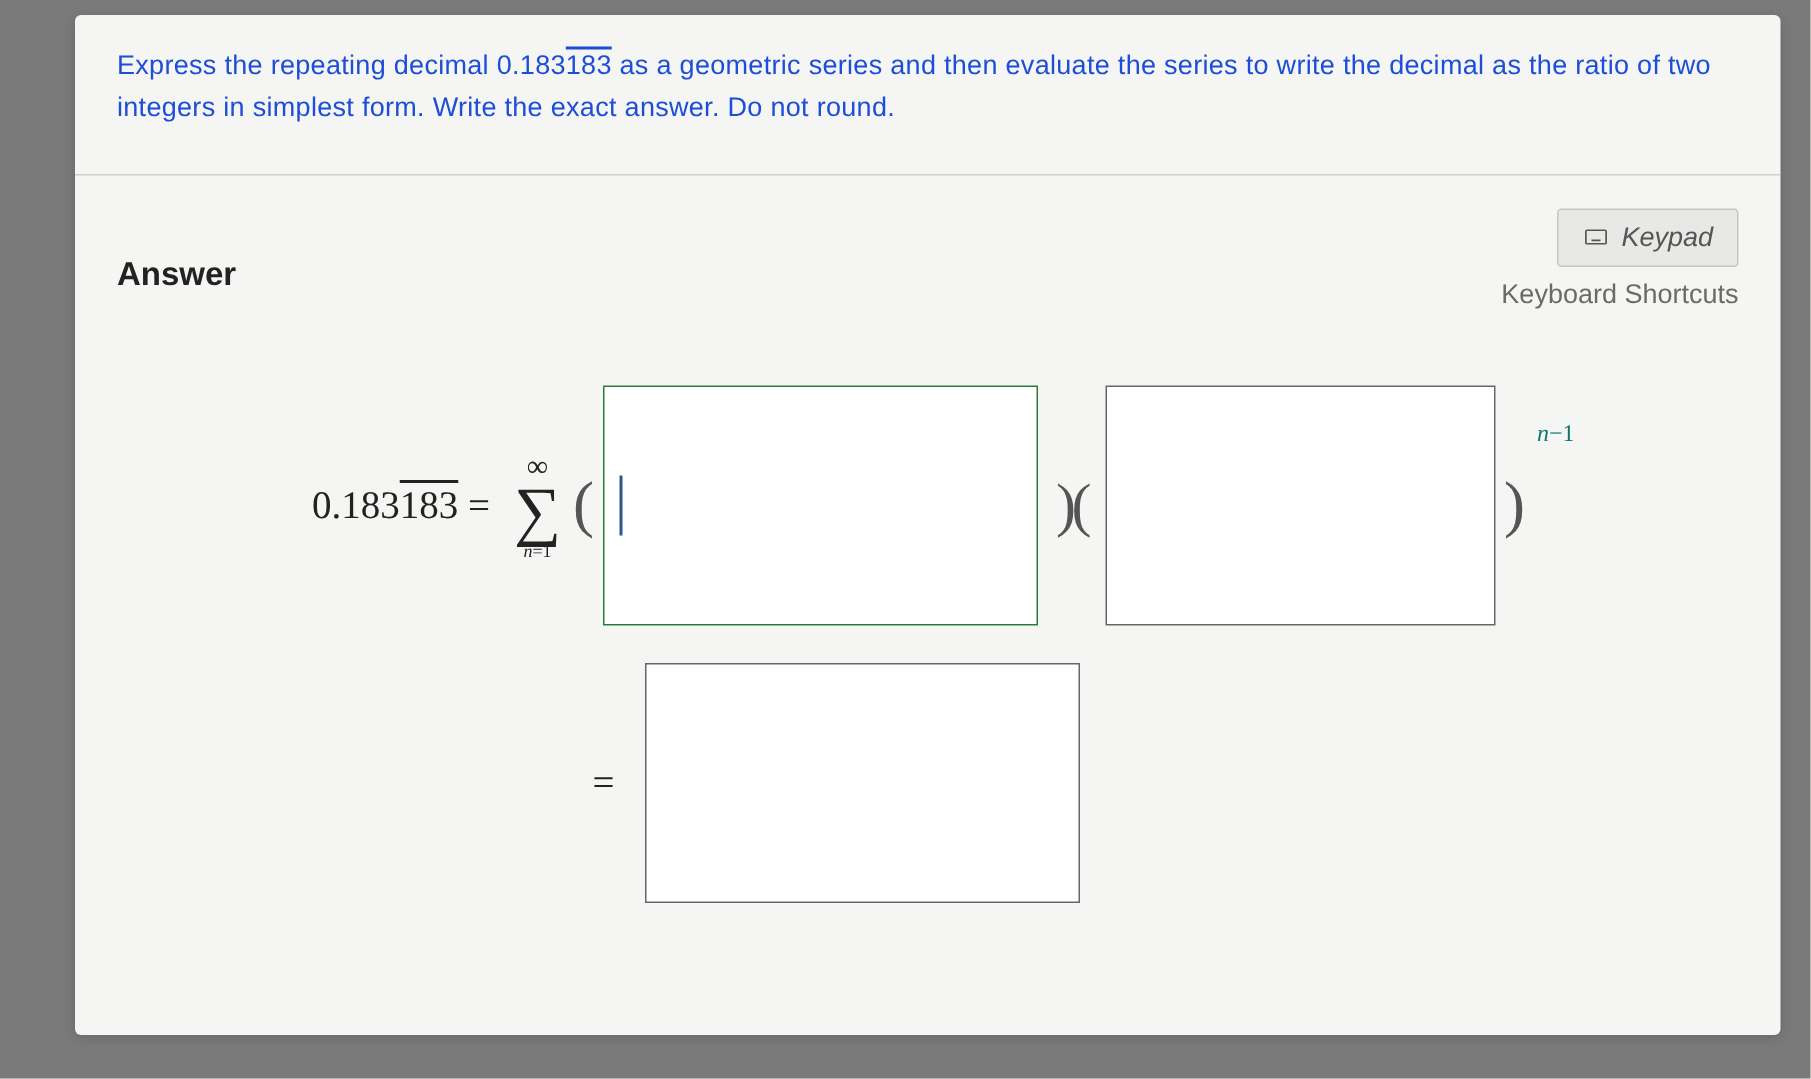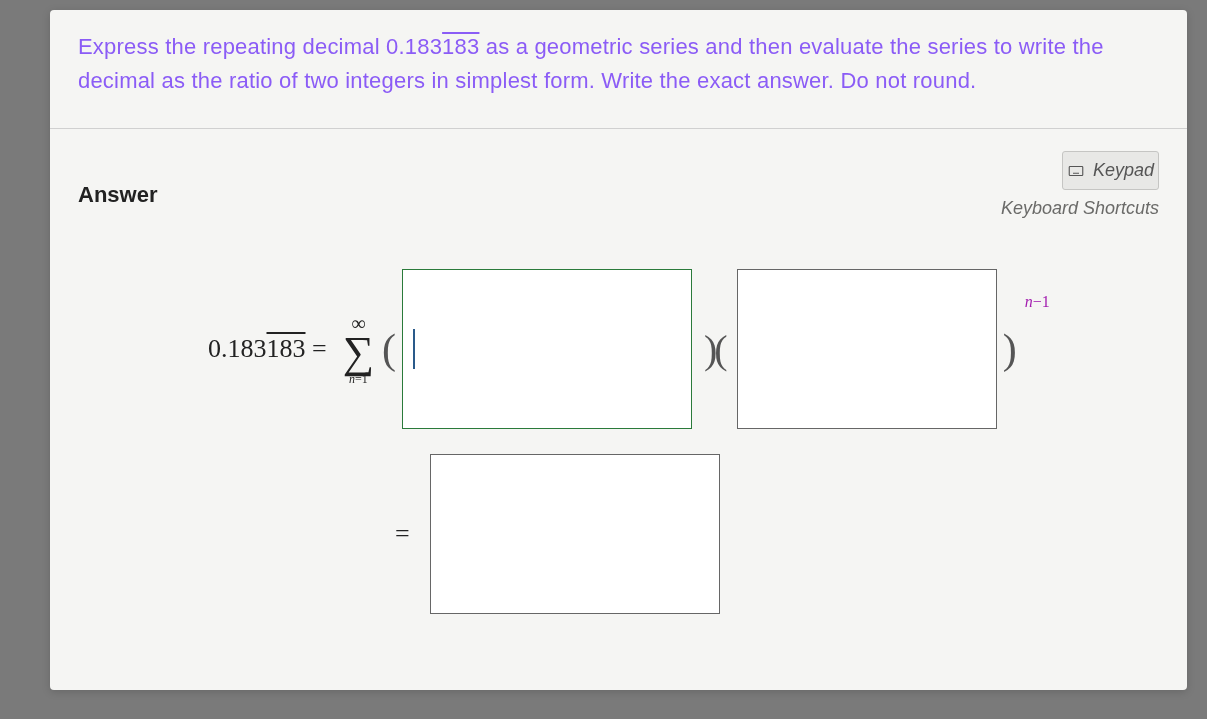--- a/index.html
+++ b/index.html
@@ -18,22 +18,22 @@
     .panel {
       background: #f5f5f3;
       border-radius: 4px;
       width: 100%;
       height: 680px;
       box-shadow: 0 2px 8px rgba(0,0,0,0.15);
       overflow: hidden;
     }
     .question {
       padding: 20px 28px 30px 28px;
-      font-size: 22px;
-      color: #8b5cf6;
+      font-size: 18px;
+      color: #1d4ed8;
       line-height: 1.55;
       letter-spacing: 0.2px;
       border-bottom: 1px solid #d0d0d0;
     }
     .question .overline {
       text-decoration: overline;
       text-decoration-thickness: 1.5px;
     }
     .answer-section {
       padding: 22px 28px;
@@ -53,41 +53,40 @@
     .right-controls {
       display: flex;
       flex-direction: column;
       align-items: flex-end;
       gap: 8px;
     }
     .keypad-btn {
       background: #e8e8e6;
       border: 1px solid #c5c5c3;
       border-radius: 3px;
-      padding: 8px 4px;
+      padding: 8px 16px;
       font-size: 18px;
       color: #555;
       display: flex;
       align-items: center;
       gap: 8px;
       cursor: pointer;
       font-style: italic;
     }
     .keypad-btn svg {
       width: 18px;
       height: 18px;
       fill: none;
       stroke: #555;
       stroke-width: 1.5;
     }
     .keyboard-shortcuts {
       color: #6a6a68;
       font-size: 18px;
       cursor: pointer;
-      font-style: italic;
     }
     .equation-area {
       margin-top: 50px;
       padding-left: 130px;
       font-family: 'Times New Roman', Times, serif;
     }
     .row1 {
       display: flex;
       align-items: center;
       gap: 6px;
@@ -146,21 +145,21 @@
       background: #2a5a8a;
     }
     .mid-paren {
       font-size: 40px;
       color: #555;
       letter-spacing: -3px;
       margin: 0 6px;
     }
     .exponent {
       font-size: 16px;
-      color: #a21caf;
+      color: #0f766e;
       font-style: italic;
       align-self: flex-start;
       margin-top: 24px;
       margin-left: 2px;
     }
     .row2 {
       display: flex;
       align-items: center;
       gap: 10px;
       margin-top: 25px;

